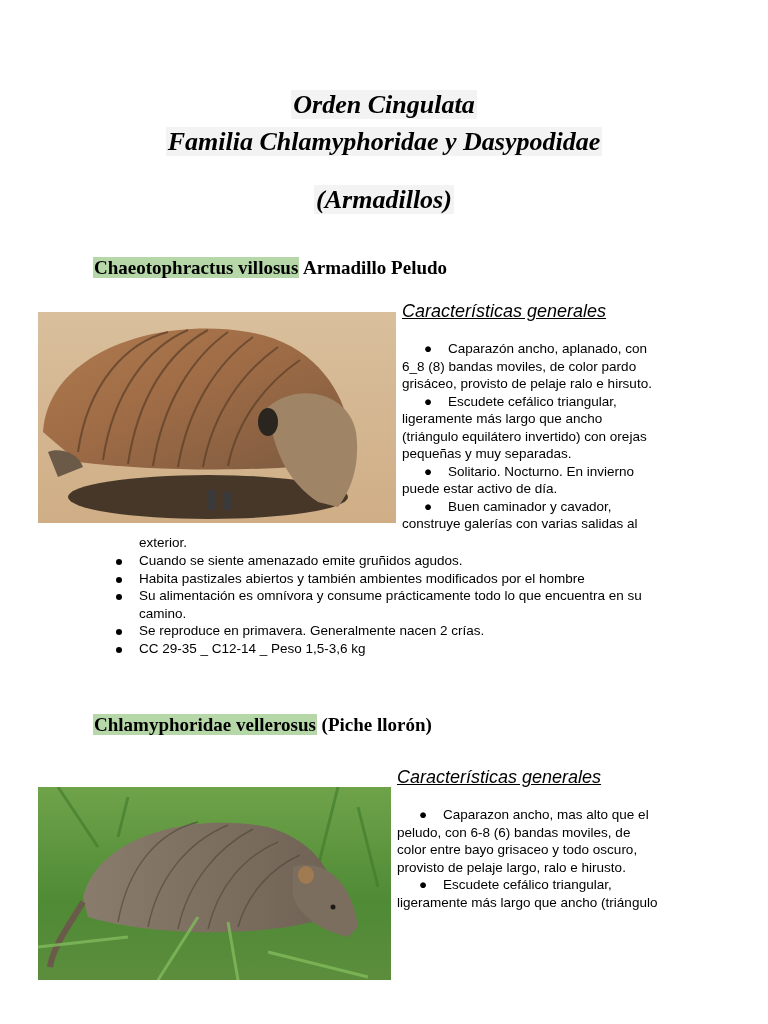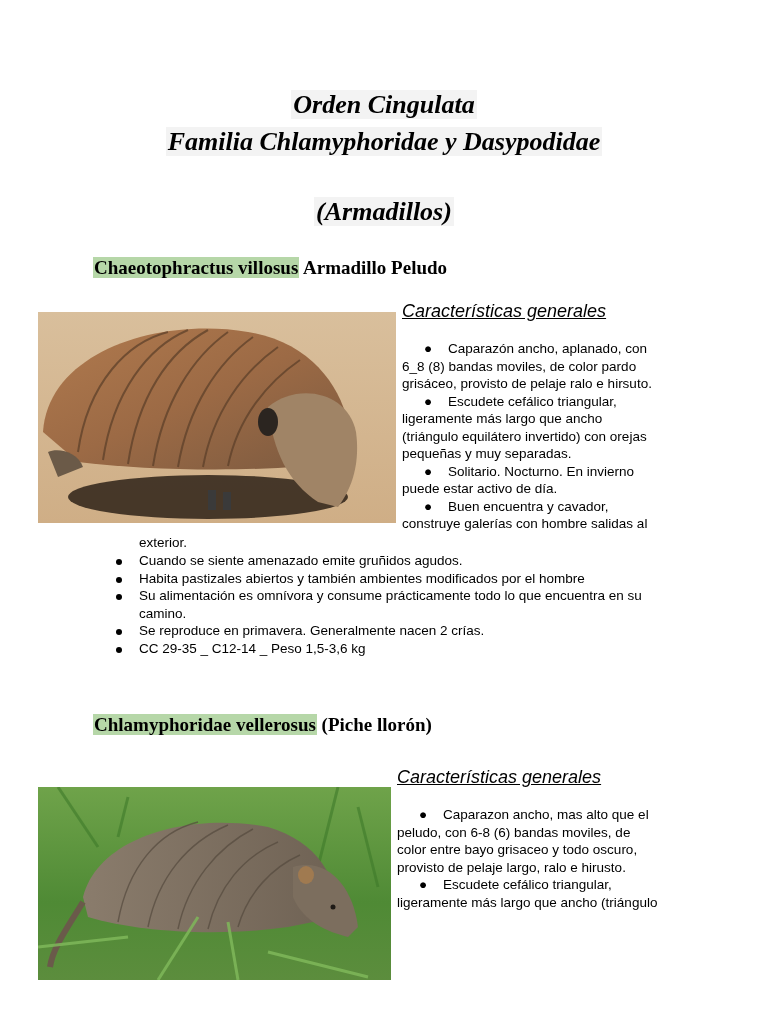--- a/index.html
+++ b/index.html
@@ -29,21 +29,21 @@
     position:absolute; left:4px; top:7px; width:6px; height:6px; border-radius:50%; background:#000;
   }
   .photo { overflow:hidden; }
   .photo svg { display:block; }
 </style>
 </head>
 <body>
 
 <div class="abs title" style="top:88px;"><span>Orden Cingulata</span></div>
 <div class="abs title" style="top:125px;"><span>Familia Chlamyphoridae y Dasypodidae</span></div>
-<div class="abs title" style="top:195px;"><span>(Armadillos)</span></div>
+<div class="abs title" style="top:183px;"><span>(Armadillos)</span></div>
 
 <div class="abs species" style="top:255px;">
   <span class="sci">Chaeotophractus villosus</span>
   <span>Armadillo Peludo</span>
 </div>
 
 <div class="abs photo" style="left:38px; top:312px; width:358px; height:211px;">
   <svg width="358" height="211" viewBox="0 0 358 211">
     <defs>
       <linearGradient id="sand" x1="0" y1="0" x2="0" y2="1">
@@ -88,22 +88,22 @@
     <div><span class="bul"></span><span style="display:inline-block;width:24px;">●</span><span>Escudete cefálico triangular,</span></div>
     <div>ligeramente más largo que ancho</div>
     <div>(triángulo equilátero invertido) con orejas</div>
     <div>pequeñas y muy separadas.</div>
   </div>
   <div>
     <div><span class="bul"></span><span style="display:inline-block;width:24px;">●</span><span>Solitario. Nocturno. En invierno</span></div>
     <div>puede estar activo de día.</div>
   </div>
   <div>
-    <div><span class="bul"></span><span style="display:inline-block;width:24px;">●</span><span>Buen encuentra y cavador,</span></div>
-    <div>construye galerías con hombre salidas al</div>
+    <div><span class="bul"></span><span style="display:inline-block;width:24px;">●</span><span>Buen caminador y cavador,</span></div>
+    <div>construye galerías con varias salidas al</div>
   </div>
 </div>
 
 <div class="abs para" style="left:139px; top:534px;">exterior.</div>
 <ul class="abs list" style="left:112px; top:552px; width:570px;">
   <li><span class="dot"></span><span>Cuando se siente amenazado emite gruñidos agudos.</span></li>
   <li><span class="dot"></span><span>Habita pastizales abiertos y también ambientes modificados por el hombre</span></li>
   <li><span class="dot"></span><span>Su alimentación es omnívora y consume prácticamente todo lo que encuentra en su camino.</span></li>
   <li><span class="dot"></span><span>Se reproduce en primavera. Generalmente nacen 2 crías.</span></li>
   <li><span class="dot"></span><span>CC 29-35 _ C12-14 _ Peso 1,5-3,6 kg</span></li>

